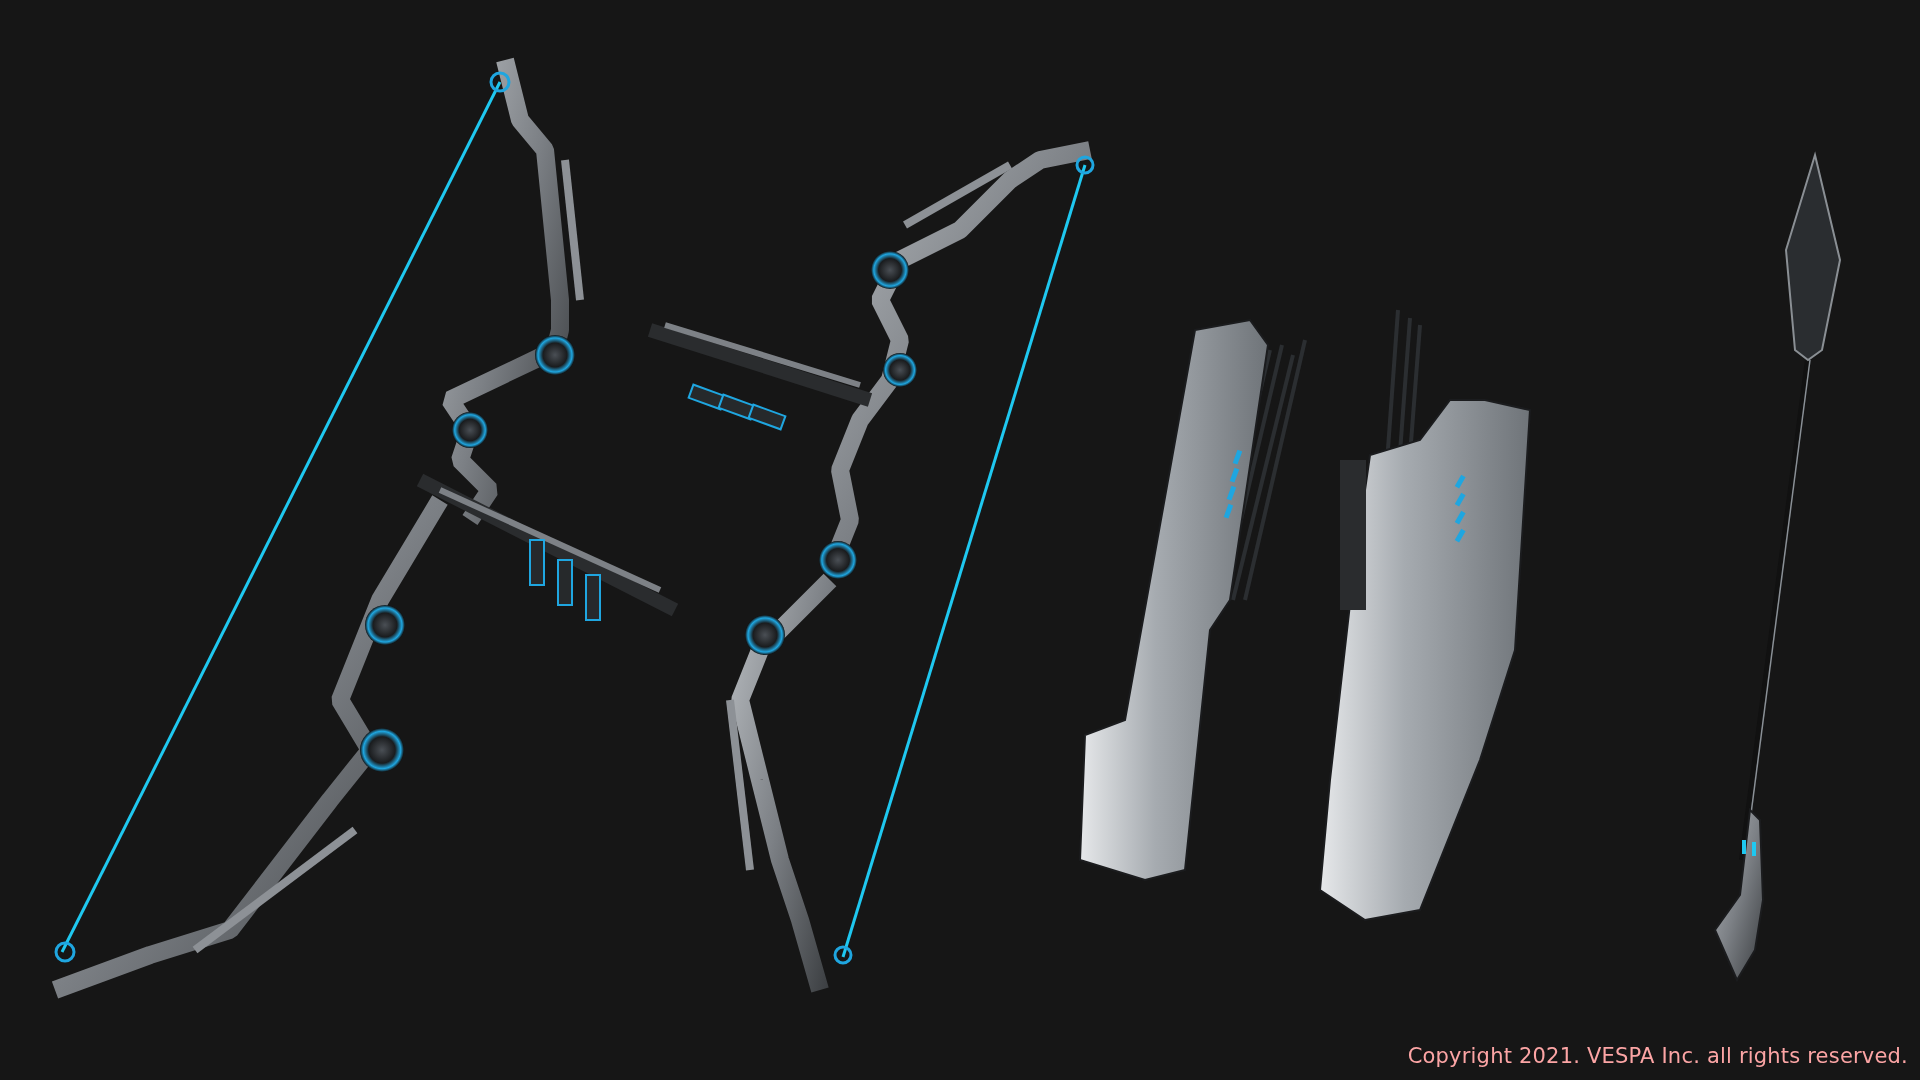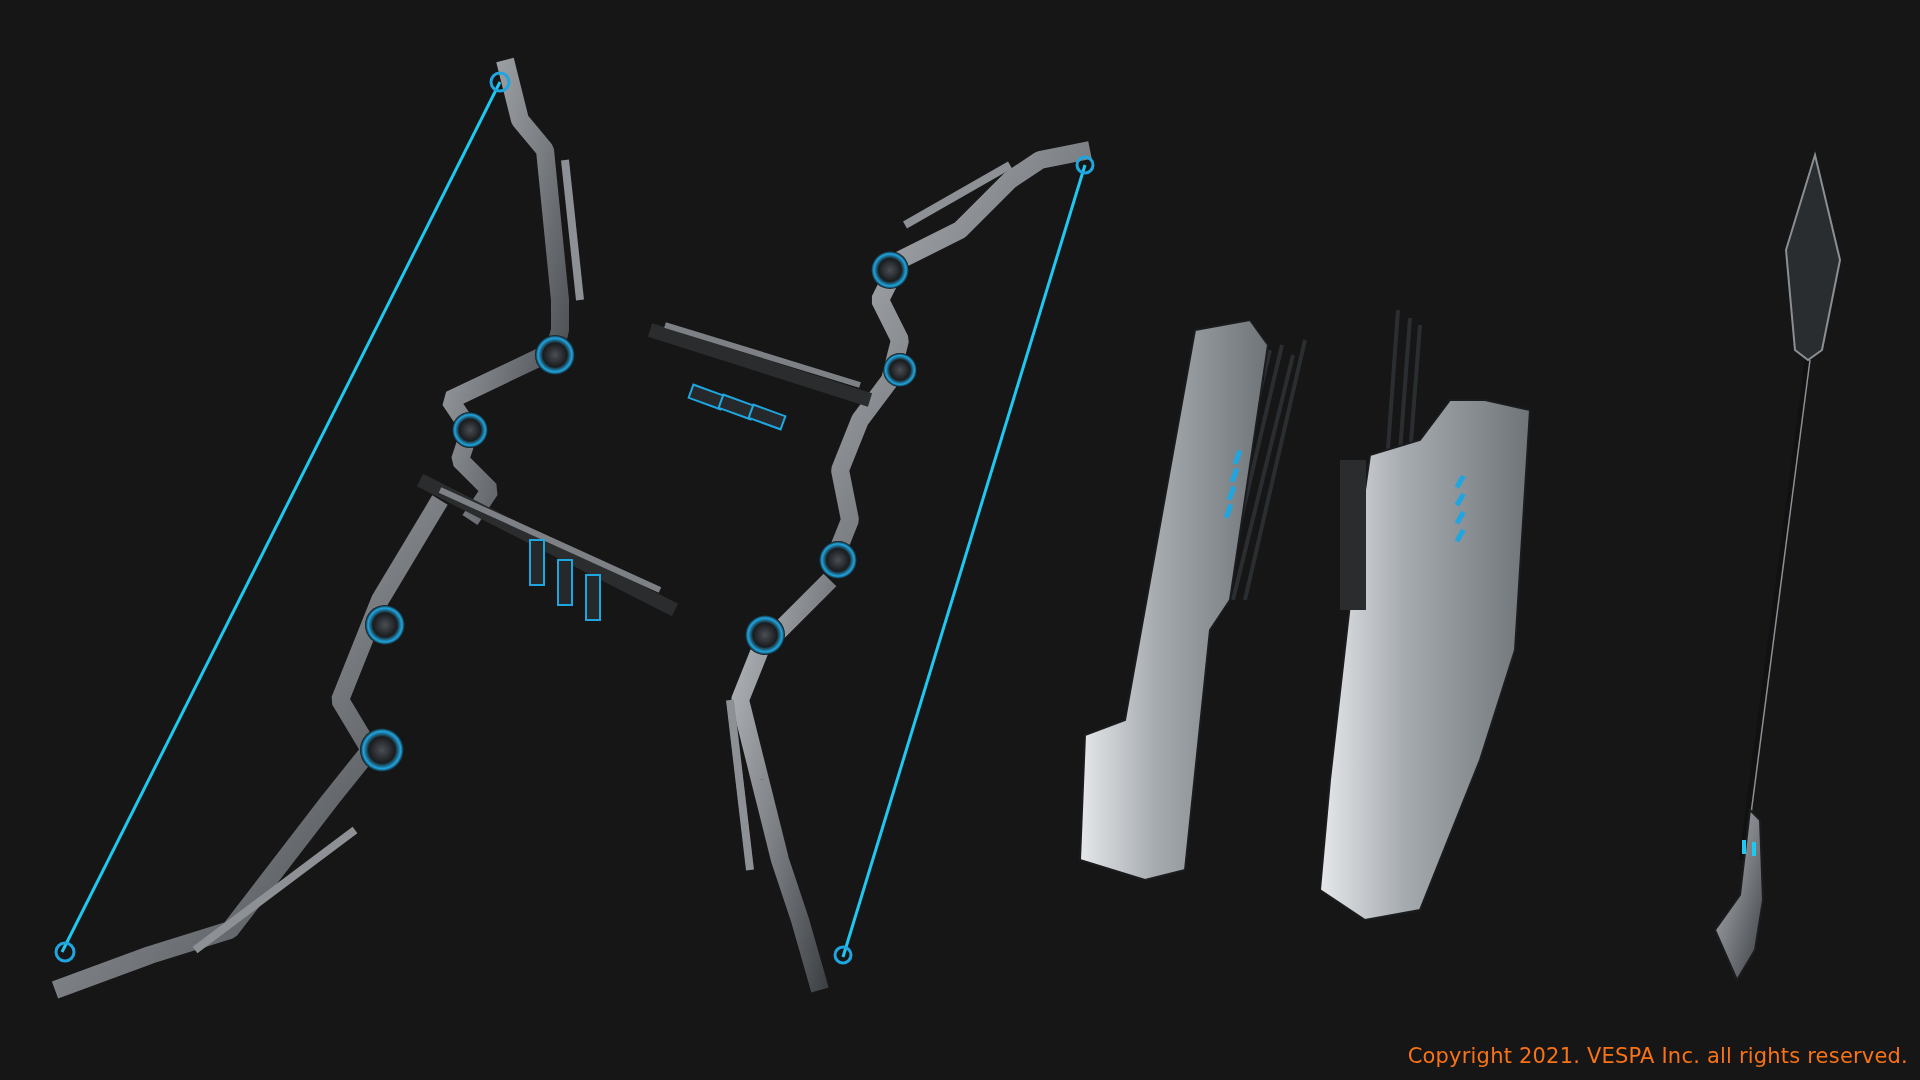--- a/index.html
+++ b/index.html
@@ -5,21 +5,21 @@
   html, body { margin: 0; padding: 0; }
   body {
     width: 1920px; height: 1080px; overflow: hidden;
     background: #161616;
     position: relative;
     font-family: "Liberation Sans", sans-serif;
   }
   #stage { position: absolute; left: 0; top: 0; width: 1920px; height: 1080px; }
   .copyright {
     position: absolute; right: 12px; bottom: 12px;
-    color: #f97316; font-size: 21px; letter-spacing: 0.2px;
+    color: #fca5a5; font-size: 21px; letter-spacing: 0.2px;
     font-family: "DejaVu Sans", sans-serif;
   }
 </style>
 </head>
 <body>
 
 <svg id="stage" viewBox="0 0 1920 1080" xmlns="http://www.w3.org/2000/svg">
   <defs>
     <linearGradient id="metal" x1="0" y1="0" x2="1" y2="1">
       <stop offset="0" stop-color="#b4b8bc"></stop>

